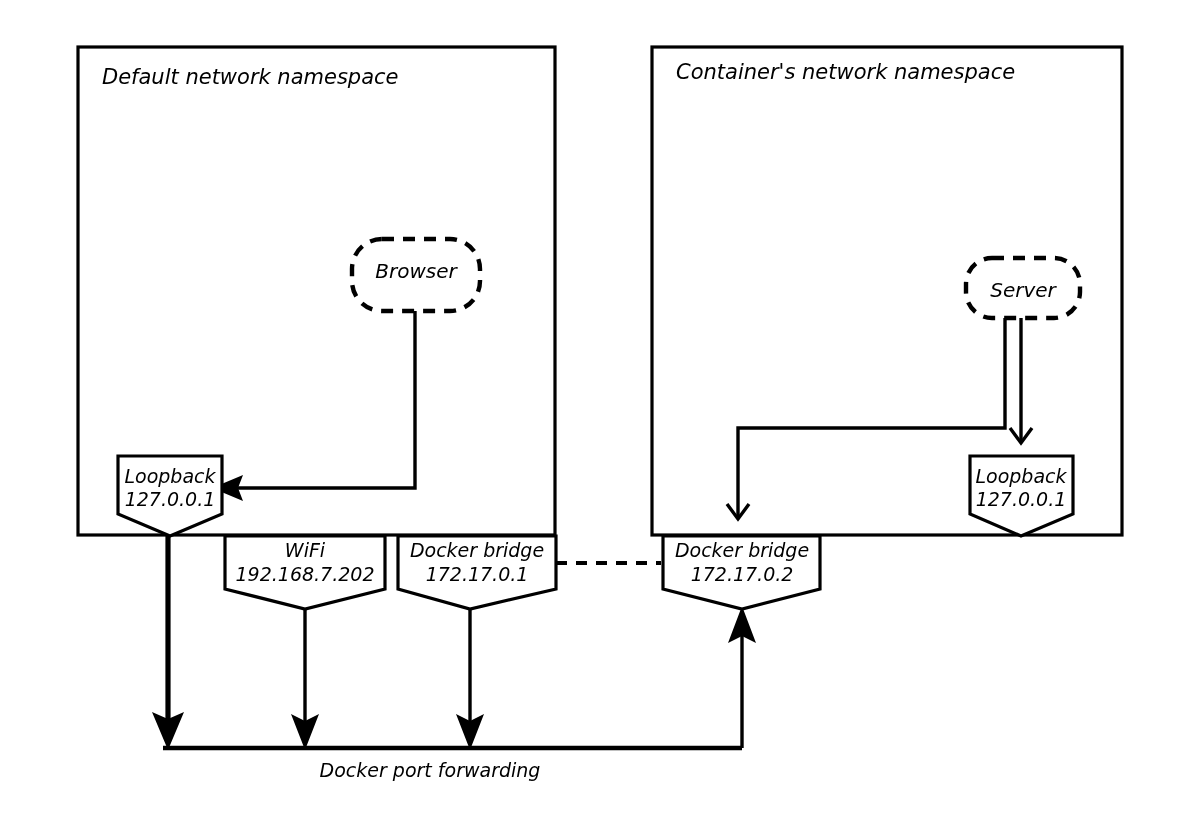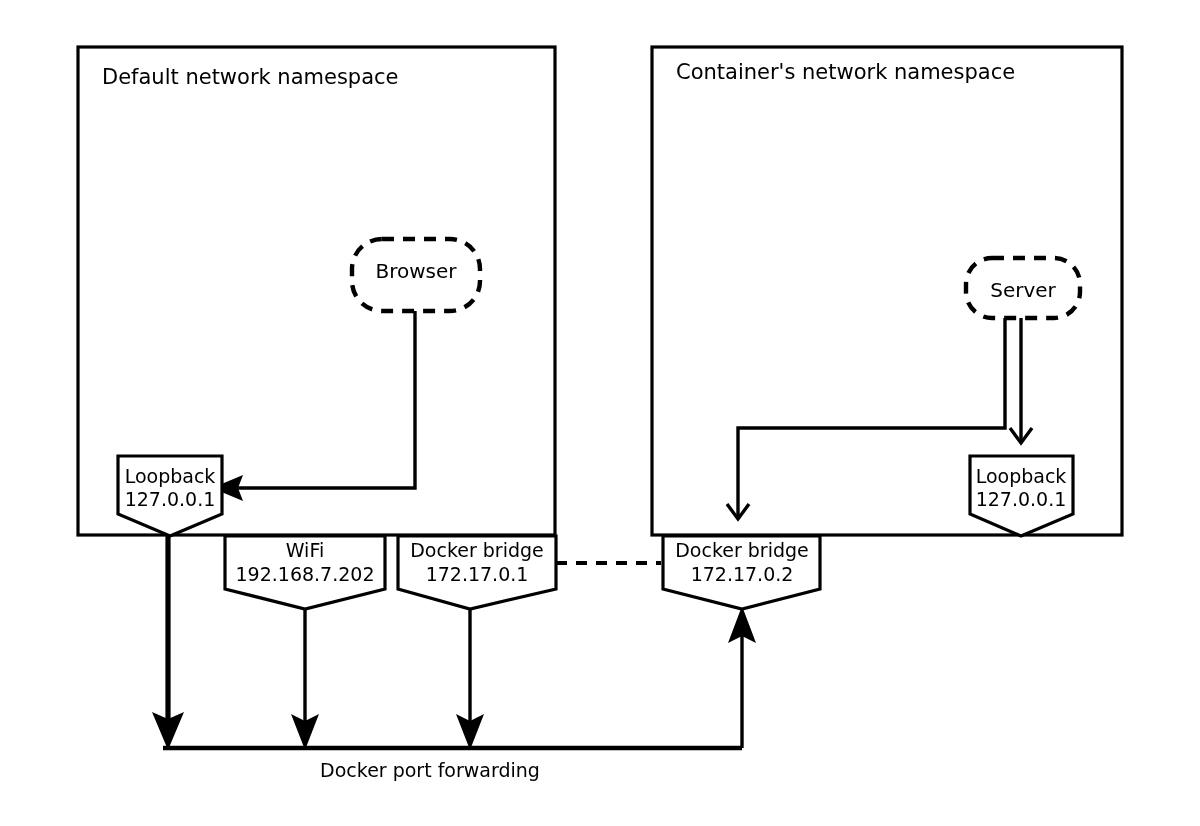--- a/index.html
+++ b/index.html
@@ -10,20 +10,21 @@
   body {
     width: 1200px;
     height: 826px;
     font-family: "DejaVu Sans", sans-serif;
     overflow: hidden;
   }
   #diagram-root {
     position: relative;
     width: 1200px;
     height: 826px;
+    font-style: italic;
   }
   svg#diagram {
     display: block;
     width: 1200px;
     height: 826px;
   }
   .ns-box {
     fill: #ffffff;
     stroke: #000000;
     stroke-width: 3.2;

